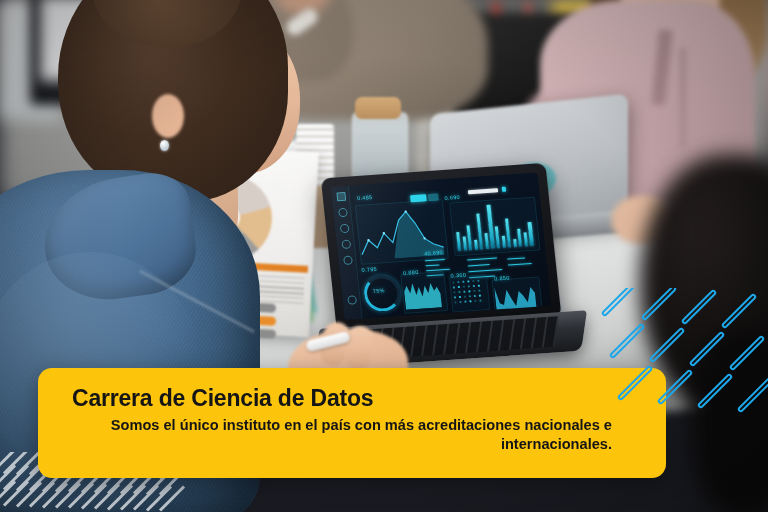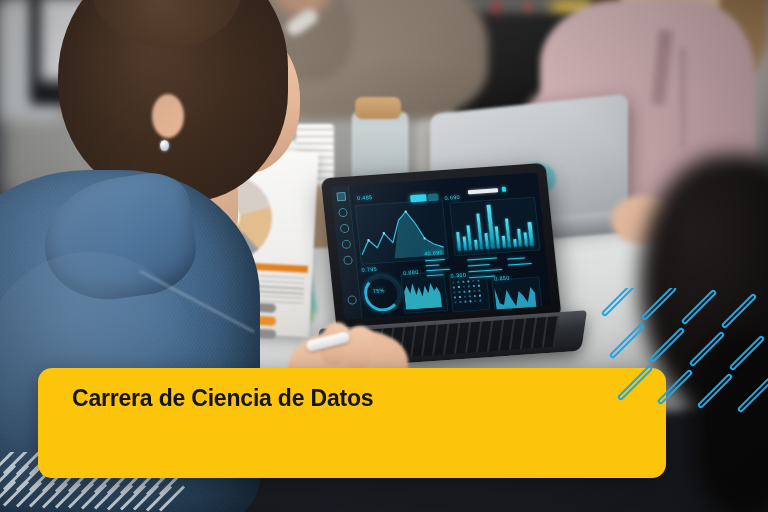--- a/index.html
+++ b/index.html
@@ -924,20 +924,21 @@
       <div class="stripe-w" style="left: 96px; top: 43.2px; background: rgb(244, 246, 247);"></div>
       <div class="stripe-w" style="left: 109px; top: 43.6px; background: rgb(244, 246, 247);"></div>
       <div class="stripe-w" style="left: 122px; top: 44px; background: rgb(244, 246, 247);"></div>
       <div class="stripe-w" style="left: 135px; top: 44.4px; background: rgb(244, 246, 247);"></div>
       <div class="stripe-w" style="left: 148px; top: 44.8px; background: rgb(244, 246, 247);"></div>
       <div class="stripe-w" style="left: 161px; top: 45.2px; background: rgb(244, 246, 247);"></div>
     </div>
 
   <div class="banner">
     <div class="banner-title">Carrera de Ciencia de Datos</div>
+    <div class="banner-sub">Somos el único instituto en el país con más acreditaciones nacionales e internacionales.</div>
   </div>
 
   <div class="stripes-blue" id="stripes-blue">
       <div class="stripe-b" style="left: 0px; top: 8px; border-color: rgb(30, 167, 232);"></div>
       <div class="stripe-b" style="left: 40px; top: 12px; border-color: rgb(30, 167, 232);"></div>
       <div class="stripe-b" style="left: 80px; top: 16px; border-color: rgb(30, 167, 232);"></div>
       <div class="stripe-b" style="left: 120px; top: 20px; border-color: rgb(30, 167, 232);"></div>
       <div class="stripe-b" style="left: 8px; top: 50px; border-color: rgb(30, 167, 232);"></div>
       <div class="stripe-b" style="left: 48px; top: 54px; border-color: rgb(30, 167, 232);"></div>
       <div class="stripe-b" style="left: 88px; top: 58px; border-color: rgb(30, 167, 232);"></div>

